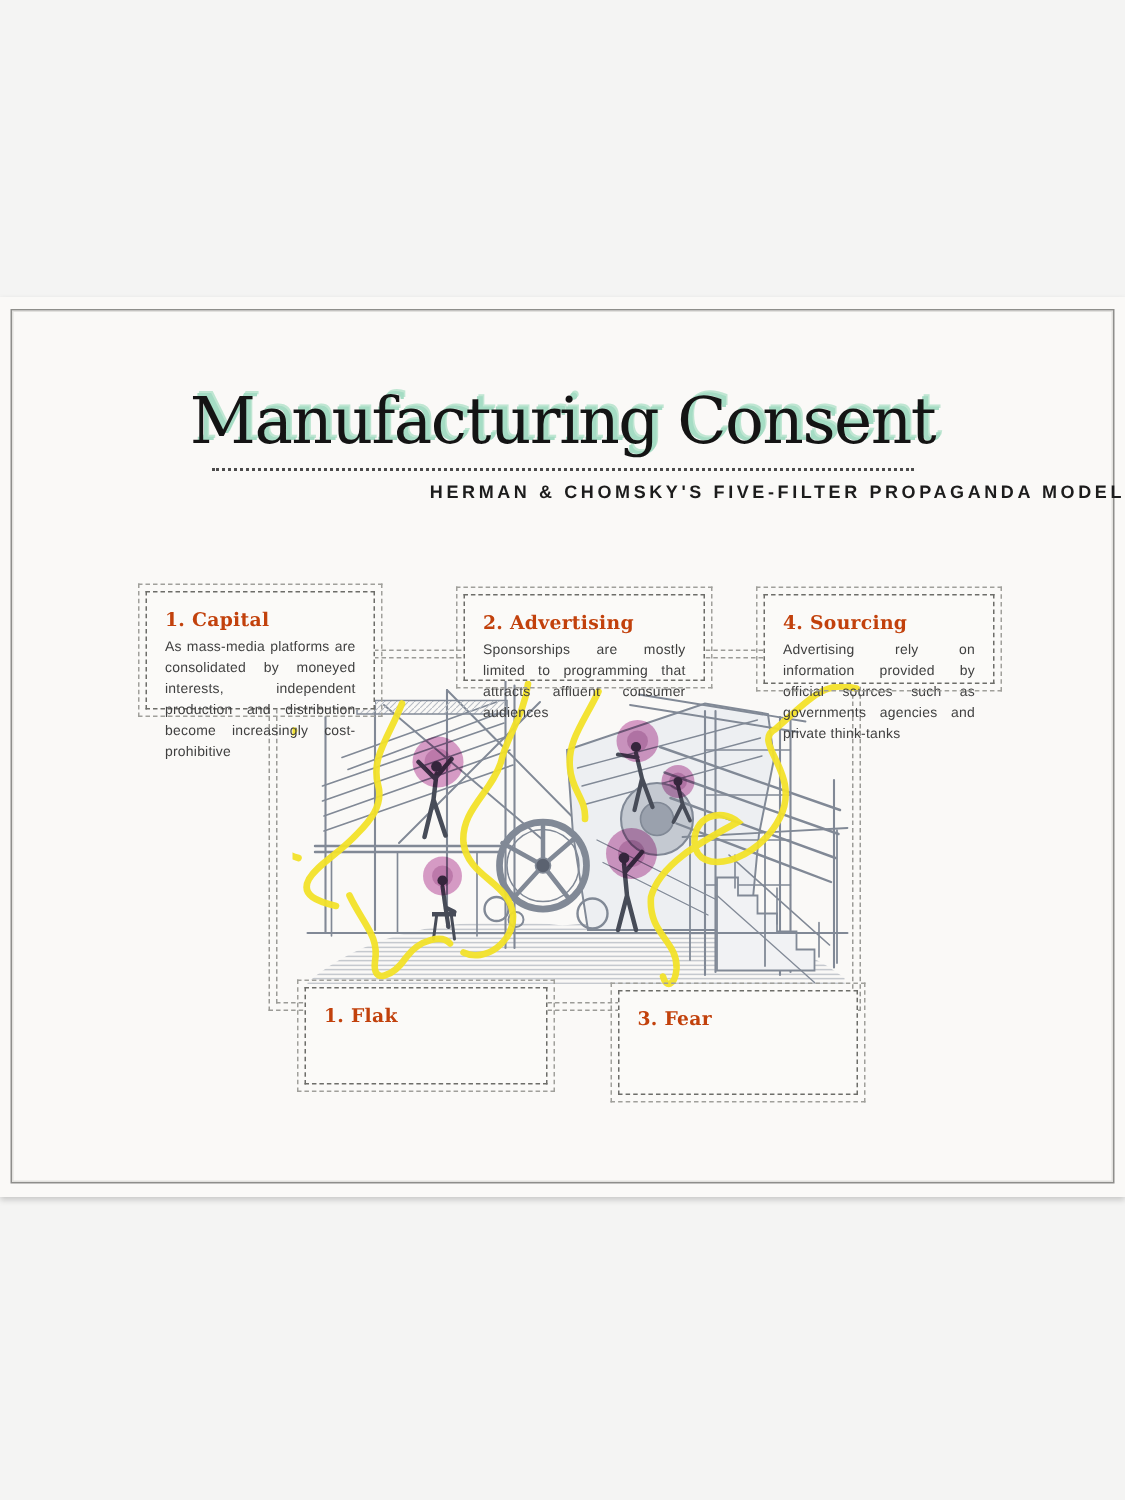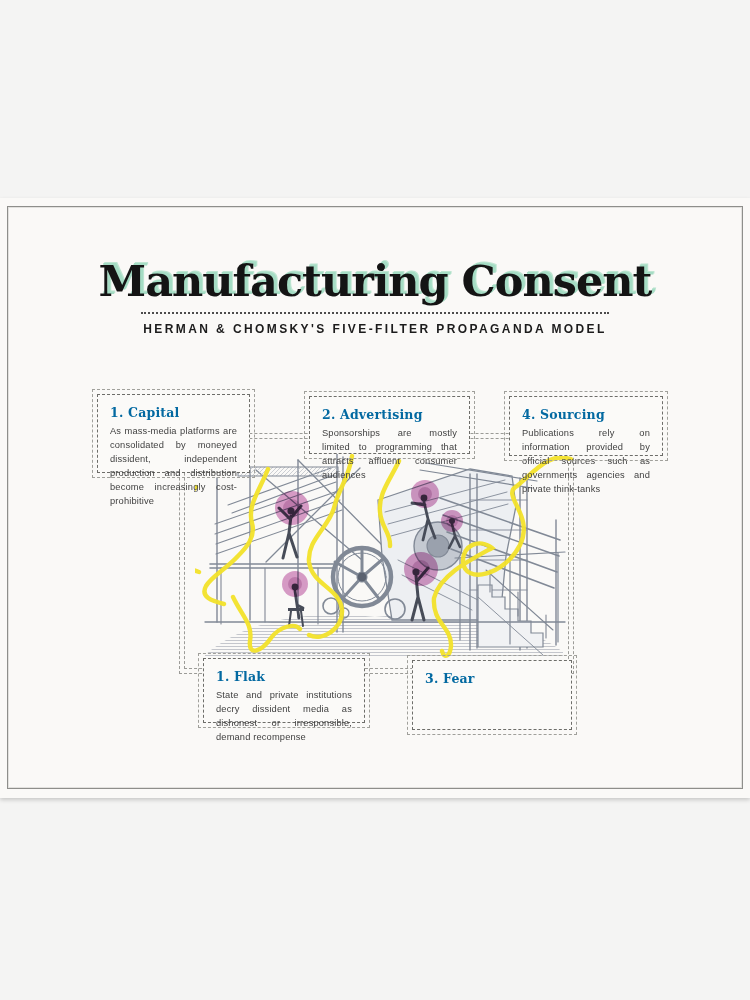--- a/index.html
+++ b/index.html
@@ -3,37 +3,37 @@
 <meta charset="utf-8">
 <style>
   html,body{margin:0;padding:0;background:#ededec;}
   .stage{position:relative;width:750px;height:1000px;background:#f4f4f3;overflow:hidden;
          font-family:"Liberation Sans",sans-serif;}
   .poster{position:absolute;left:0;top:198px;width:750px;height:600px;background:#faf9f7;
           box-shadow:0 2px 4px rgba(0,0,0,.18);}
   .poster-border{position:absolute;left:7px;top:8px;right:7px;bottom:9px;
                  border:1px solid #8e8e8b;box-shadow:inset 0 0 0 1px rgba(180,180,175,.35);}
   .title-wrap{position:absolute;left:0;top:62px;width:100%;text-align:center;}
-  .title{display:inline-block;font-family:"DejaVu Serif",serif;font-weight:700;
+  .title{display:inline-block;font-family:"DejaVu Serif",serif;font-weight:400;
          font-size:43px;line-height:1;letter-spacing:-1px;color:#141414;
          text-shadow:3px -2px 0 #a5dcc4, 4px -3px 0 #bfe6d2;}
   .title-rule{position:absolute;left:50%;transform:translateX(-50%);top:114px;width:468px;height:0;
               border-top:2px dotted #4c4c4c;}
-  .subtitle-wrap{position:absolute;left:0;top:121px;width:100%;text-align:center;}
+  .subtitle-wrap{position:absolute;left:0;top:121px;width:100%;text-align:right;}
   .subtitle{display:inline-block;font-weight:700;font-size:12px;letter-spacing:2.4px;color:#1c1c1c;}
   
   .frame{position:absolute;border:1px dashed #9b9b97;}
   .frame.outer{left:179px;top:235px;width:393px;height:239px;}
   .frame.inner{left:184px;top:240px;width:383px;height:229px;}
   
   .fbox{position:absolute;background:#fbfaf8;border:1px dashed #6d6d69;
         padding:10px 12px 8px 12px;box-sizing:border-box;z-index:5;}
   .fbox::before{content:"";position:absolute;inset:-6px;border:1px dashed #a0a09b;pointer-events:none;}
   .fbox h3{margin:0 0 5px 0;font-family:"DejaVu Serif",serif;font-weight:700;
-           font-size:12.5px;color:#0369a1;letter-spacing:.2px;}
+           font-size:12.5px;color:#c2410c;letter-spacing:.2px;}
   .fbox p{margin:0;font-size:9.3px;line-height:1.5;color:#3f3f3f;text-align:justify;
           letter-spacing:.15px;}
   .b1{left:97px;top:196px;width:153px;height:79px;}
   .b2{left:309px;top:198px;width:161px;height:58px;}
   .b3{left:509px;top:198px;width:154px;height:60px;}
   .b4{left:203px;top:460px;width:162px;height:65px;}
   .b5{left:412px;top:462px;width:160px;height:70px;}
   .press-svg{position:absolute;left:195px;top:250px;width:380px;height:217px;z-index:3;}
   .gray-band{position:absolute;left:0;width:750px;background:#f4f4f3;}
 </style>
@@ -143,31 +143,30 @@
         <path d="M196,487 C184,500 168,516 167,536 C166,553 180,566 199,572"></path>
         <path d="M233,597 C242,616 253,624 250,641 C248,657 262,651 271,638 C280,626 295,623 300,629"></path>
         <path d="M352,456 C349,478 338,490 334,508 C328,528 307,540 309,562 C312,585 340,588 342,610 C343,628 323,642 309,635"></path>
         <path d="M571,459 C549,453 539,467 517,486 C500,495 535,515 520,545 C505,575 465,585 463,562 C462,545 480,538 492,548 C470,560 440,575 434,598 C432,623 452,627 451,646 C450,657 444,659 442,651"></path>
         <path d="M399,461 C390,480 378,494 380,512 C381,527 391,533 390,546"></path>
       </g>
     </svg>
 
     <div class="fbox b1">
       <h3>1. Capital</h3>
-      <p>As mass-media platforms are consolidated by moneyed dissident, independent production and distribution become increasingly cost-prohibitive</p>
+      <p>As mass-media platforms are consolidated by moneyed interests, independent production and distribution become increasingly cost-prohibitive</p>
     </div>
     <div class="fbox b2">
       <h3>2. Advertising</h3>
       <p>Sponsorships are mostly limited to programming that attracts affluent consumer audiences</p>
     </div>
     <div class="fbox b3">
       <h3>4. Sourcing</h3>
-      <p>Publications rely on information provided by official sources such as governments agencies and private think-tanks</p>
+      <p>Advertising rely on information provided by official sources such as governments agencies and private think-tanks</p>
     </div>
     <div class="fbox b4">
       <h3>1. Flak</h3>
-      <p>State and private institutions decry dissident media as dishonest or irresponsible, demand recompense</p>
     </div>
     <div class="fbox b5">
       <h3>3. Fear</h3>
     </div>
   </div>
 </div>
 
 </body></html>

